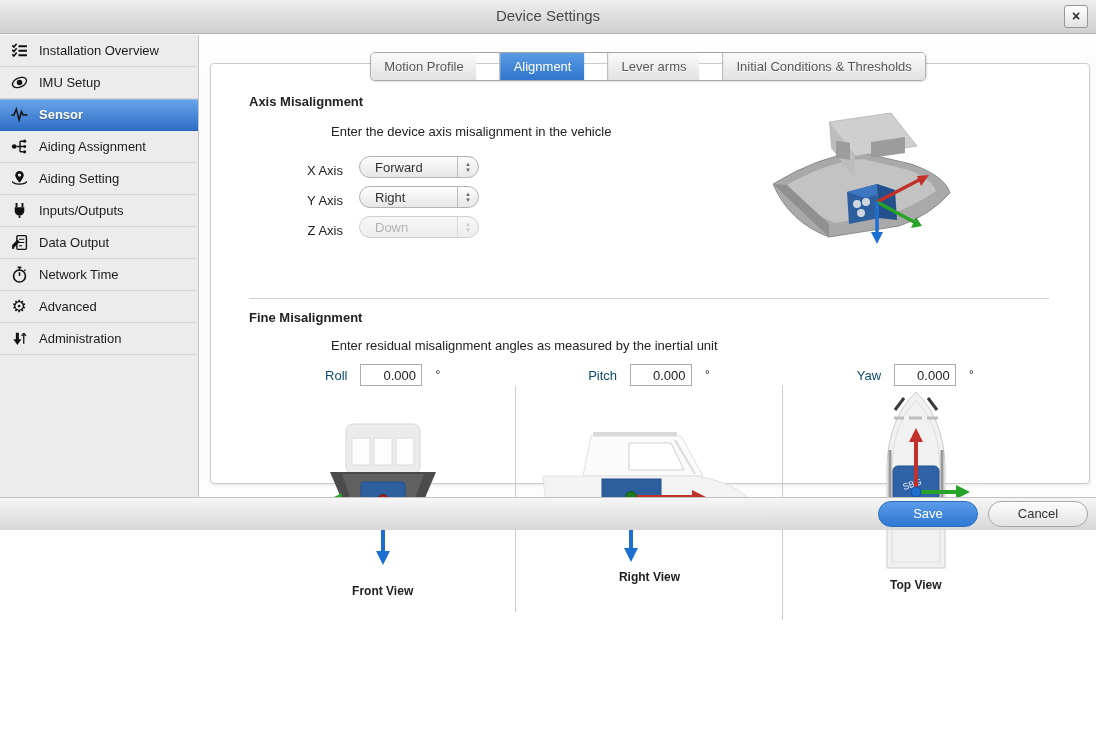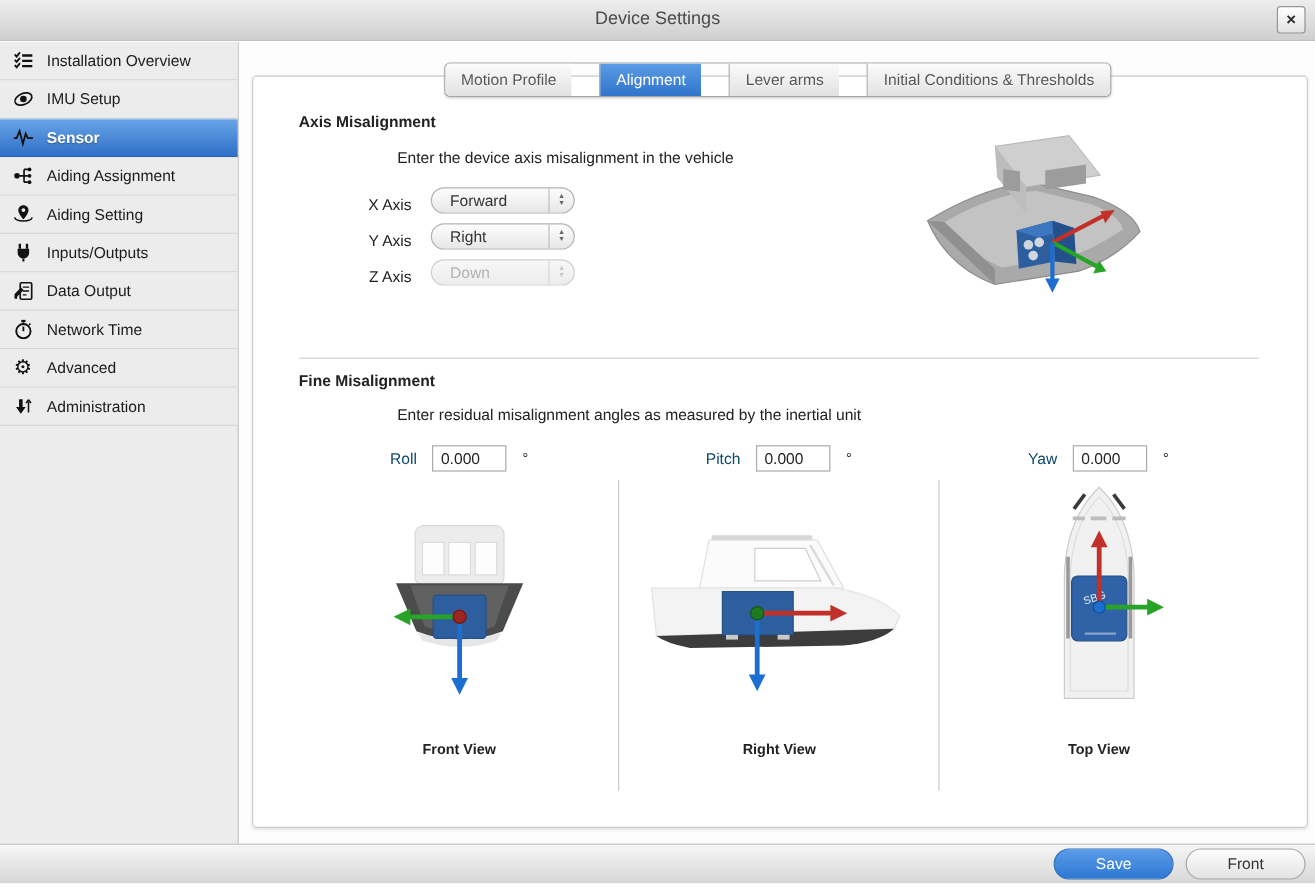--- a/index.html
+++ b/index.html
@@ -1,18 +1,18 @@
 <!DOCTYPE html>
 <html><head>
 <meta charset="utf-8">
 <style>
   * { margin:0; padding:0; box-sizing:border-box; }
   html,body { width:1096px; height:743px; overflow:hidden;
     font-family:"Liberation Sans", sans-serif; background:#fff; }
-  .app { position:relative; width:1096px; height:736px; background:#fdfdfd; }
+  .app { position:relative; width:1096px; height:530px; background:#fdfdfd; }
 
   
   .titlebar { position:absolute; top:0; left:0; right:0; height:34px;
     background:linear-gradient(#eeeeee,#cfcfcf); border-bottom:1px solid #b3b3b3; }
   .titlebar .title { position:absolute; left:0; right:0; top:7px; text-align:center;
     font-size:15px; color:#4a4a4a; }
   .close-btn { position:absolute; right:8px; top:5px; width:24px; height:23px;
     background:linear-gradient(#ffffff,#e2e2e2); border:1px solid #979797; border-radius:3px;
     font-weight:bold; font-size:14px; color:#2b2b2b; line-height:21px; text-align:center; cursor:pointer; }
 
@@ -60,21 +60,21 @@
 
   .hero-boat { position:absolute; left:548px; top:32px; }
 
   .divider-h { position:absolute; left:38px; right:40px; height:1px; background:#d0d0d0; }
 
   .fine-cols { position:absolute; left:38px; right:40px; top:300px; bottom:30px; display:flex; }
   .fine-col { flex:1; display:flex; flex-direction:column; }
   .field-row { height:36px; display:flex; align-items:center; justify-content:center; gap:13px; }
   .field-label { font-size:13px; color:#0c4a6e; }
   .angle-input { width:62px; height:22px; border:1px solid #ababab; font-size:13px; color:#222;
-    padding-left:6px; font-family:"Liberation Sans", sans-serif; }
+    padding-left:22px; font-family:"Liberation Sans", sans-serif; }
   .deg { font-size:12px; color:#222; }
   .view-area { flex:1; display:flex; flex-direction:column; align-items:center; }
   .fine-col.bordered .view-area { border-left:1px solid #cccccc; }
   .fine-col.bordered { margin-left:-1px; }
   .view-label { margin-top:auto; margin-bottom:28px; font-size:12px; font-weight:bold; color:#222; }
 
   
   .footer { position:absolute; left:0; right:0; bottom:0; height:33px;
     background:linear-gradient(#f6f6f6,#d7d7d7); border-top:1px solid #c2c2c2; }
   .btn { position:absolute; top:3px; width:100px; height:26px; border-radius:13px;
@@ -353,16 +353,16 @@
             <div class="view-label">Top View</div>
           </div>
         </div>
 
       </div>
     </div>
   </div>
 
   <div class="footer">
     <div class="btn btn-save">Save</div>
-    <div class="btn btn-cancel">Front</div>
+    <div class="btn btn-cancel">Cancel</div>
   </div>
 
 </div>
 
 </body></html>

